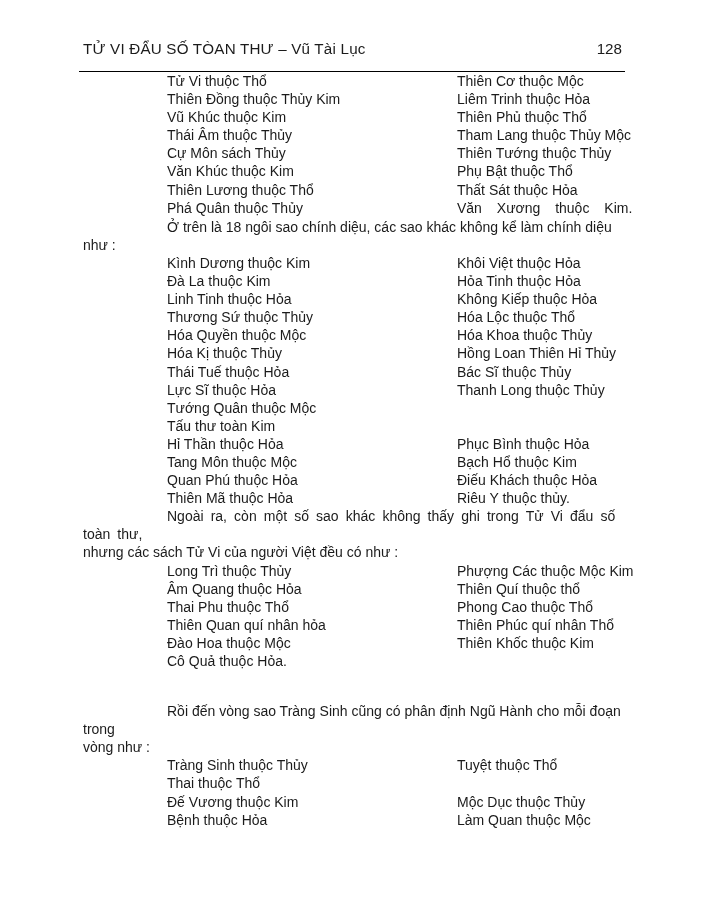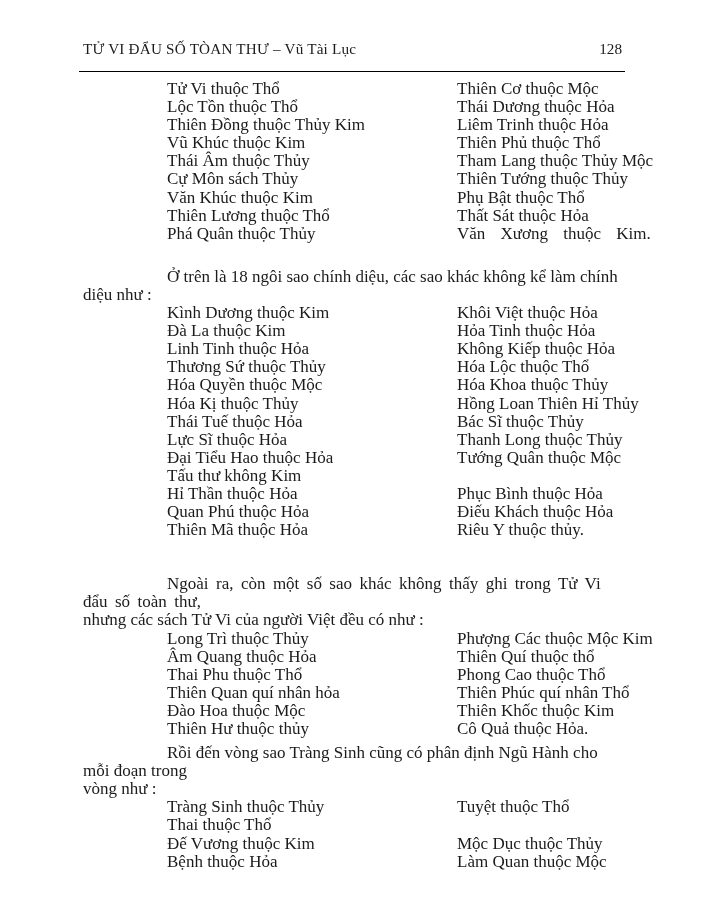--- a/index.html
+++ b/index.html
@@ -1,51 +1,51 @@
 <!DOCTYPE html>
 <html><head>
 <meta charset="utf-8">
 <style>
   html,body { margin:0; padding:0; background:#fff; }
   .page {
     position:relative;
     width:705px; height:913px;
     background:#ffffff;
     color:#1b1b1b;
-    font-family:Liberation Serif, serif;
+    font-family:Liberation Sans, sans-serif;
     overflow:hidden;
   }
   .header {
     position:absolute; left:83px; right:83px; top:40px;
     display:flex; justify-content:space-between; align-items:baseline;
     font-size:15.2px;
   }
   .header .title { letter-spacing:0.2px; }
   .rule {
     position:absolute; left:79px; right:80px; top:71px;
     border-top:1.7px solid #000;
   }
   .content {
-    position:absolute; left:83px; top:80px; width:540px;
-    font-size:17px; line-height:18.1px;
+    position:absolute; left:83px; top:72px; width:540px;
+    font-size:14px; line-height:18.1px;
   }
   .star-list { }
   .star-row {
     display:grid;
     grid-template-columns:290px auto;
     margin-left:84px;
   }
   .star-cell { white-space:nowrap; }
   .wide-words { word-spacing:11px; }
   .para { margin:0; }
   .para-line { }
   .indent { text-indent:84px; }
-  .justify1 { word-spacing:3.2px;margin-top:36px; }
-  .gap-sm { margin-top:25px; }
-  .gap-lg { margin-top:6px; }
+  .justify1 { word-spacing:3.2px; }
+  .gap-sm { margin-top:1px; }
+  .gap-lg { margin-top:32px; }
 </style>
 </head>
 <body>
 
 <div class="page">
 
   <div class="header">
     <span class="title">TỬ VI ĐẨU SỐ TÒAN THƯ – Vũ Tài Lục</span>
     <span class="pagenum">128</span>
   </div>
@@ -53,24 +53,20 @@
   <div class="rule"></div>
 
   <div class="content">
 
     <div class="star-list">
         <div class="star-row">
           <span class="star-cell">Tử Vi thuộc Thổ</span>
           <span class="star-cell">Thiên Cơ thuộc Mộc</span>
         </div>
         <div class="star-row">
-          <span class="star-cell">Lộc Tồn thuộc Thổ</span>
-          <span class="star-cell">Thái Dương thuộc Hỏa</span>
-        </div>
-        <div class="star-row">
           <span class="star-cell">Thiên Đồng thuộc Thủy Kim</span>
           <span class="star-cell">Liêm Trinh thuộc Hỏa</span>
         </div>
         <div class="star-row">
           <span class="star-cell">Vũ Khúc thuộc Kim</span>
           <span class="star-cell">Thiên Phủ thuộc Thổ</span>
         </div>
         <div class="star-row">
           <span class="star-cell">Thái Âm thuộc Thủy</span>
           <span class="star-cell">Tham Lang thuộc Thủy Mộc</span>
@@ -125,29 +121,32 @@
         </div>
         <div class="star-row">
           <span class="star-cell">Thái Tuế thuộc Hỏa</span>
           <span class="star-cell">Bác Sĩ thuộc Thủy</span>
         </div>
         <div class="star-row">
           <span class="star-cell">Lực Sĩ thuộc Hỏa</span>
           <span class="star-cell">Thanh Long thuộc Thủy</span>
         </div>
         <div class="star-row">
-          <span class="star-cell">Đại Tiểu Hao thuộc Hỏa</span>
           <span class="star-cell">Tướng Quân thuộc Mộc</span>
         </div>
         <div class="star-row">
-          <span class="star-cell">Tấu thư không Kim</span>
+          <span class="star-cell">Tấu thư toàn Kim</span>
         </div>
         <div class="star-row">
           <span class="star-cell">Hỉ Thần thuộc Hỏa</span>
           <span class="star-cell">Phục Bình thuộc Hỏa</span>
+        </div>
+        <div class="star-row">
+          <span class="star-cell">Tang Môn thuộc Mộc</span>
+          <span class="star-cell">Bạch Hổ thuộc Kim</span>
         </div>
         <div class="star-row">
           <span class="star-cell">Quan Phú thuộc Hỏa</span>
           <span class="star-cell">Điếu Khách thuộc Hỏa</span>
         </div>
         <div class="star-row">
           <span class="star-cell">Thiên Mã thuộc Hỏa</span>
           <span class="star-cell">Riêu Y thuộc thủy.</span>
         </div>
       </div>
@@ -172,21 +171,20 @@
         </div>
         <div class="star-row">
           <span class="star-cell">Thiên Quan quí nhân hỏa</span>
           <span class="star-cell">Thiên Phúc quí nhân Thổ</span>
         </div>
         <div class="star-row">
           <span class="star-cell">Đào Hoa thuộc Mộc</span>
           <span class="star-cell">Thiên Khốc thuộc Kim</span>
         </div>
         <div class="star-row">
-          <span class="star-cell">Thiên Hư thuộc thủy</span>
           <span class="star-cell">Cô Quả thuộc Hỏa.</span>
         </div>
       </div>
 
     <div class="para gap-lg">
       <div class="para-line indent">Rồi đến vòng sao Tràng Sinh cũng có phân định Ngũ Hành cho mỗi đoạn trong</div>
       <div class="para-line">vòng như :</div>
     </div>
 
     <div class="star-list">

